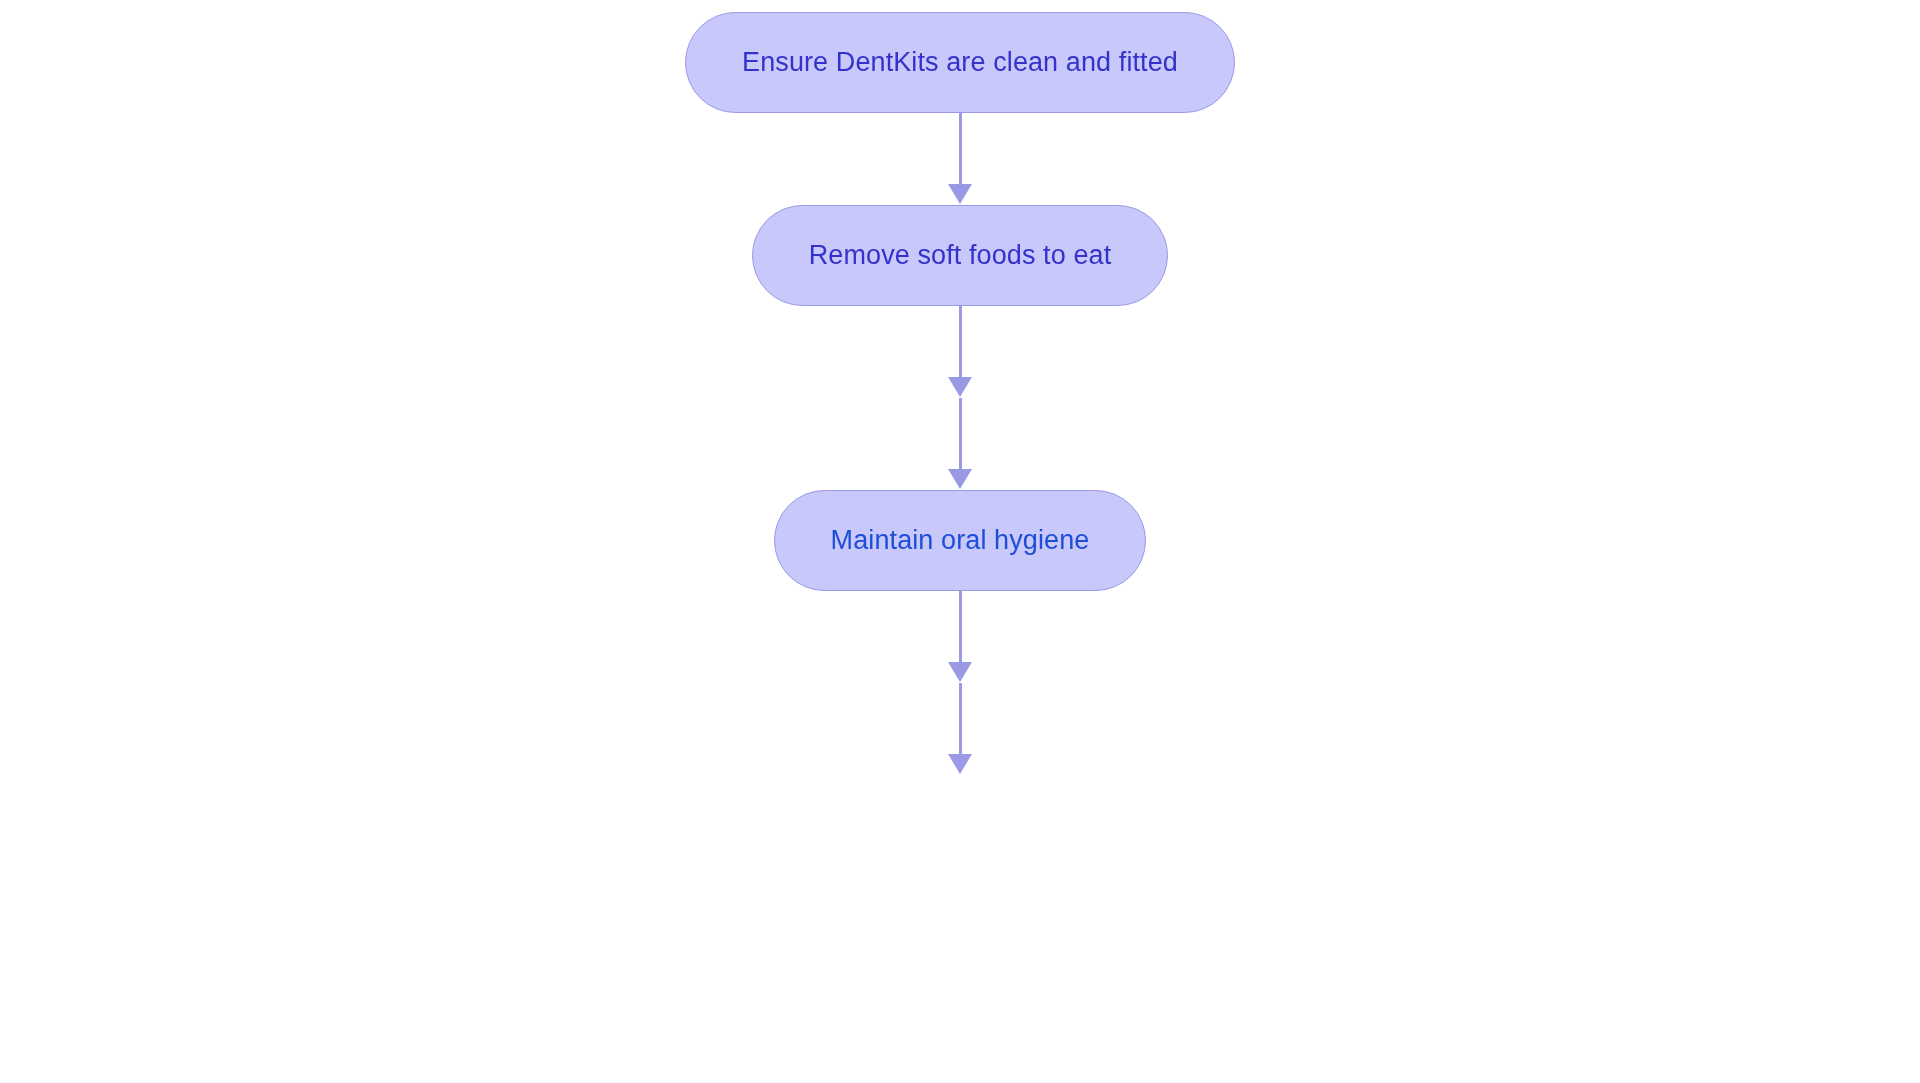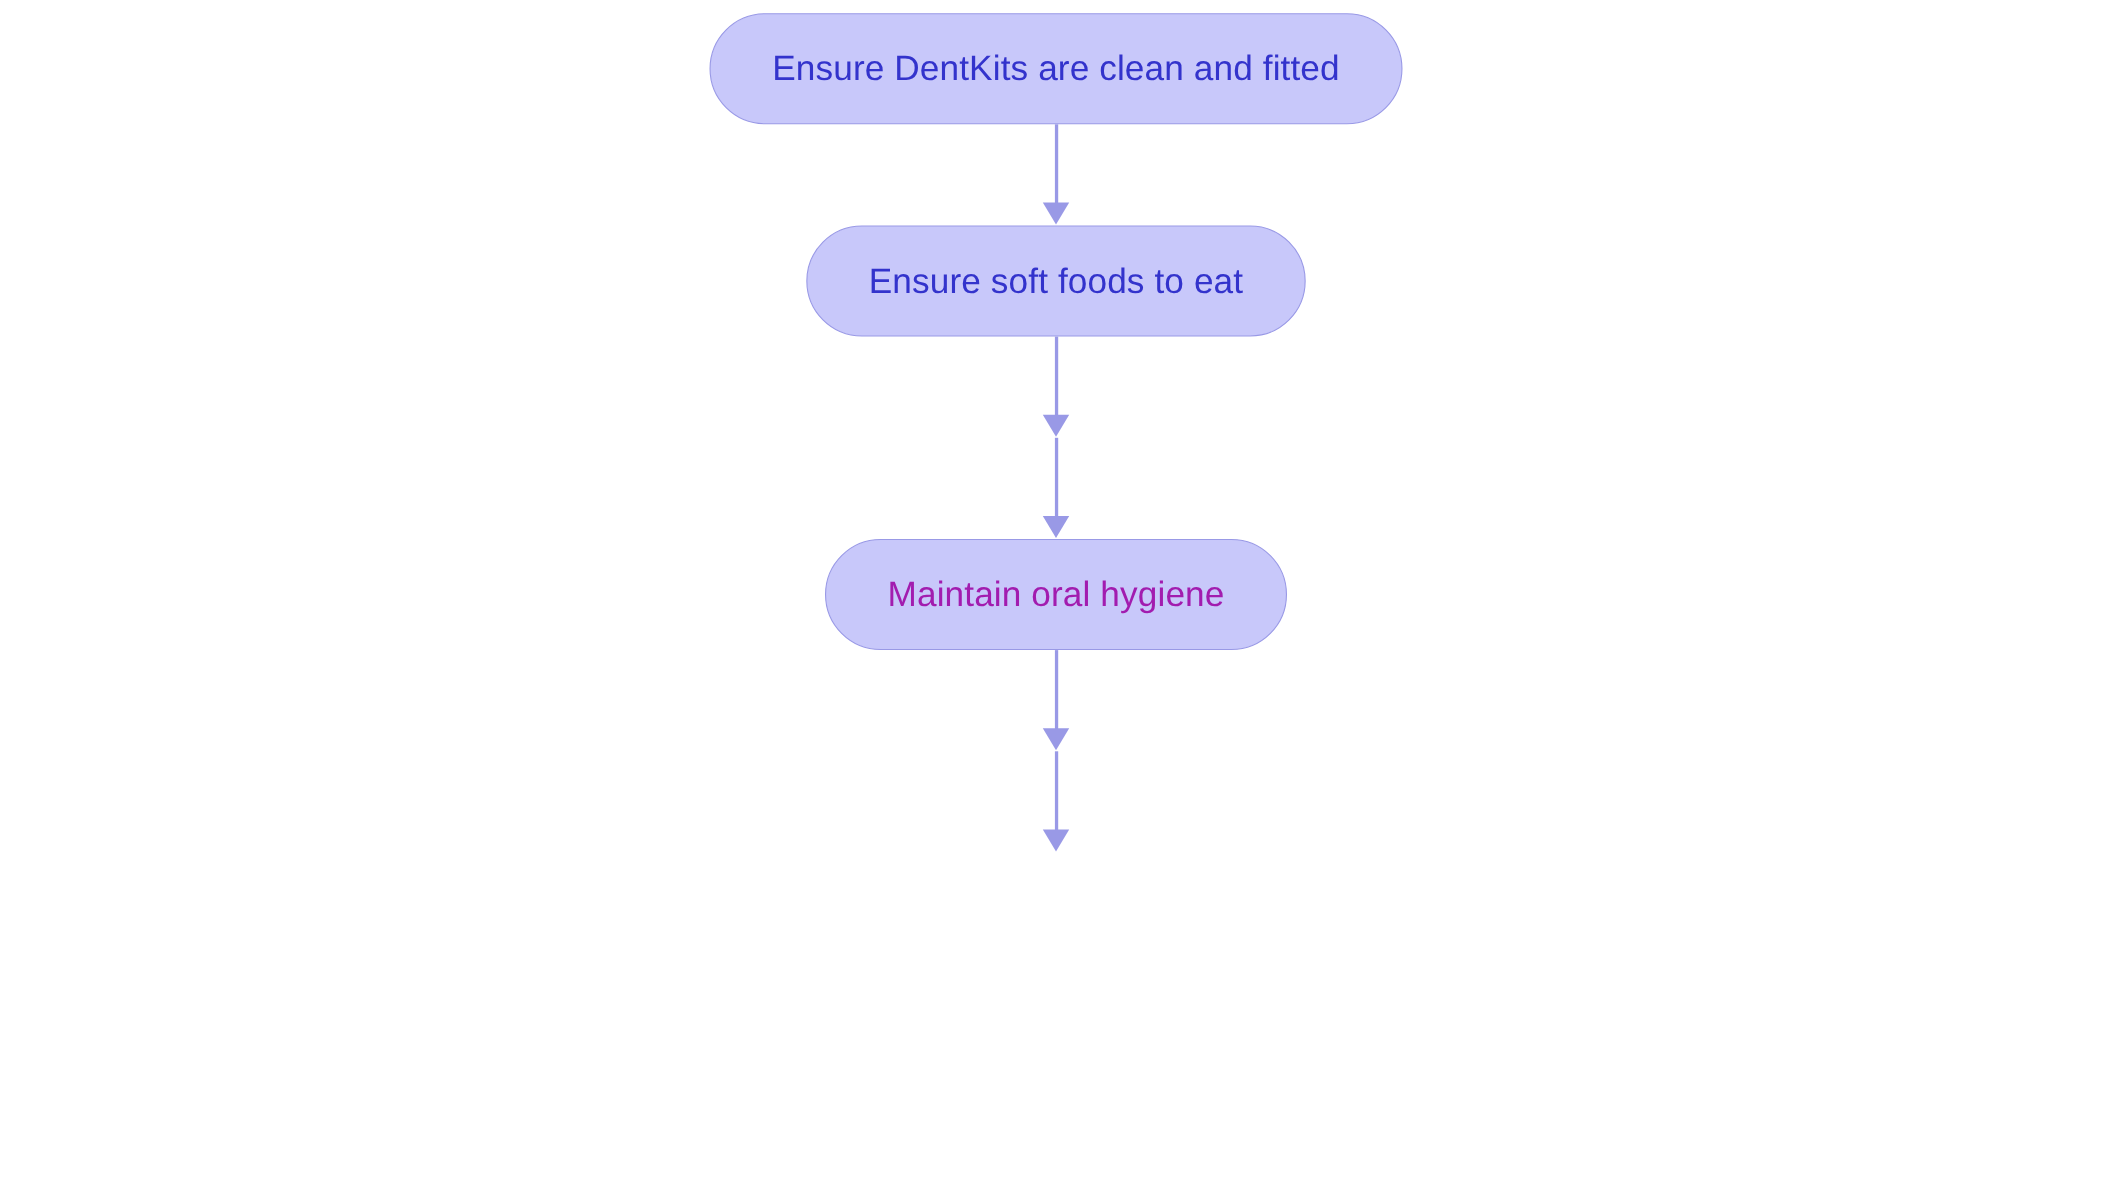--- a/index.html
+++ b/index.html
@@ -47,21 +47,21 @@
     justify-content: center;
     background: #c8c8fa;
     border: 1.6px solid #9999e6;
     border-radius: 52px;
     padding: 0 56px;
     white-space: nowrap;
   }
 
   .flow-node-label {
     color: #3333cc;
-    font-size: 32px;
+    font-size: 27px;
     font-weight: 400;
     line-height: 1.1;
     letter-spacing: 0.1px;
     font-family: "Liberation Sans", "DejaVu Sans", sans-serif;
   }
 
   
   .flow-connector {
     position: relative;
     width: 26px;
@@ -96,36 +96,36 @@
     <div class="flow-node" style="background: rgb(200, 200, 250); border-color: rgb(153, 153, 230);">
       <span class="flow-node-label" style="color: rgb(51, 51, 204);">Ensure DentKits are clean and fitted</span>
     </div>
 
     <div class="flow-connector">
       <div class="connector-line" style="background: rgb(153, 153, 230);"></div>
       <div class="connector-arrowhead" style="border-top-color: rgb(153, 153, 230);"></div>
     </div>
 
     <div class="flow-node" style="background: rgb(200, 200, 250); border-color: rgb(153, 153, 230);">
-      <span class="flow-node-label" style="color: rgb(51, 51, 204);">Ensure soft foods to eat</span>
+      <span class="flow-node-label" style="color: rgb(51, 51, 204);">Remove soft foods to eat</span>
     </div>
 
     <div class="flow-connector">
       <div class="connector-line" style="background: rgb(153, 153, 230);"></div>
       <div class="connector-arrowhead" style="border-top-color: rgb(153, 153, 230);"></div>
     </div>
 
 
     <div class="flow-connector">
       <div class="connector-line" style="background: rgb(153, 153, 230);"></div>
       <div class="connector-arrowhead" style="border-top-color: rgb(153, 153, 230);"></div>
     </div>
 
     <div class="flow-node" style="background: rgb(200, 200, 250); border-color: rgb(153, 153, 230);">
-      <span class="flow-node-label" style="color: #a21caf;">Maintain oral hygiene</span>
+      <span class="flow-node-label" style="color: #1d4ed8;">Maintain oral hygiene</span>
     </div>
 
     <div class="flow-connector">
       <div class="connector-line" style="background: rgb(153, 153, 230);"></div>
       <div class="connector-arrowhead" style="border-top-color: rgb(153, 153, 230);"></div>
     </div>
 
 
     <div class="flow-connector">
       <div class="connector-line" style="background: rgb(153, 153, 230);"></div>

